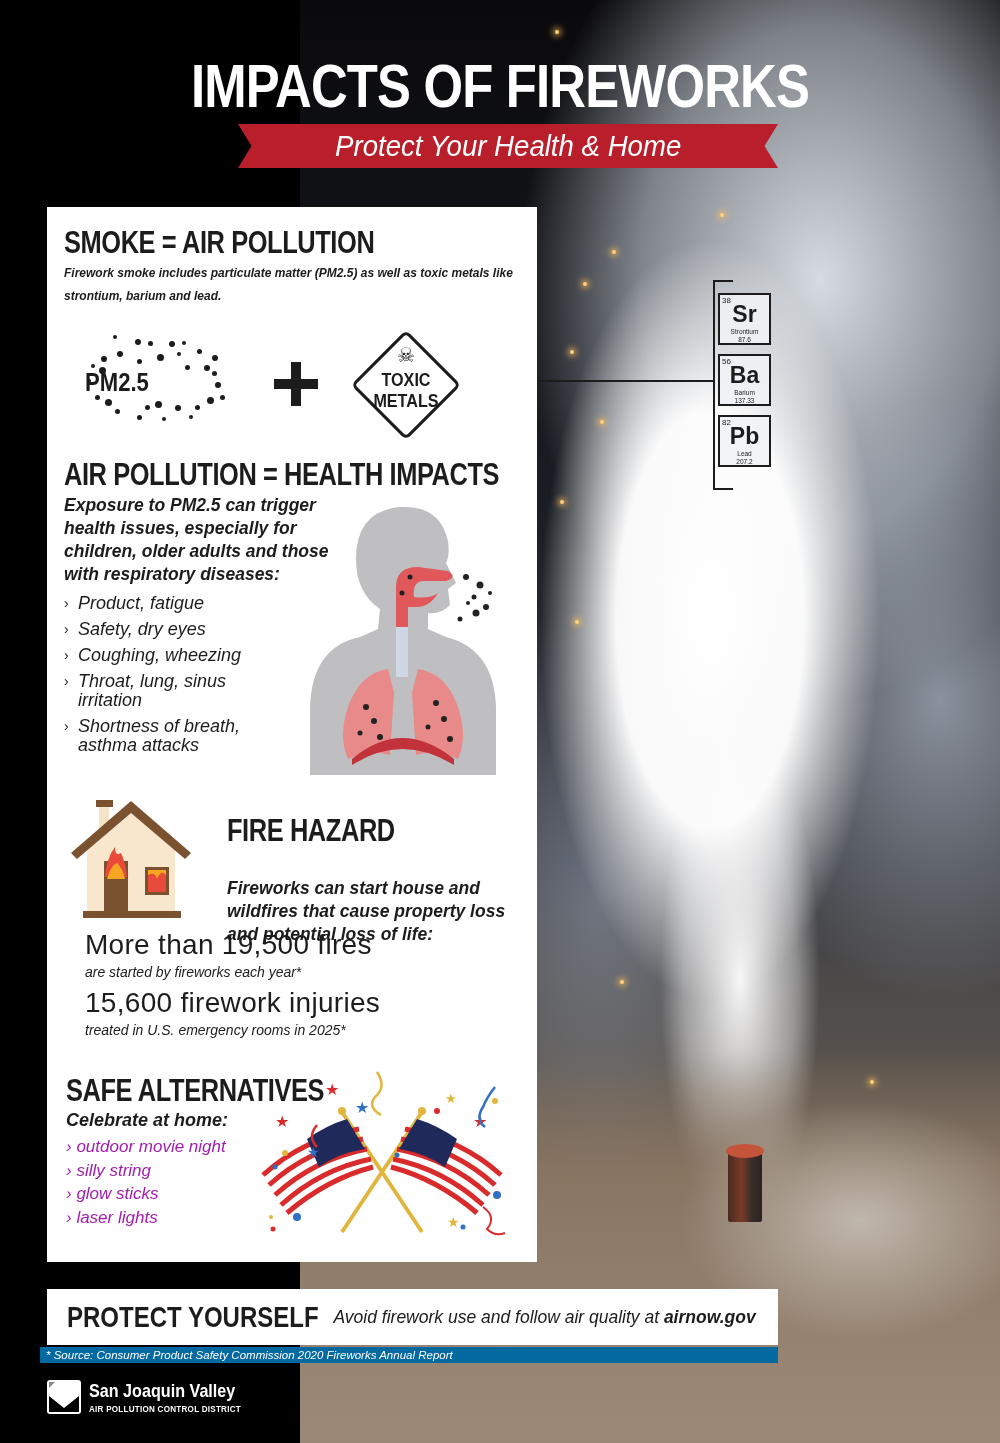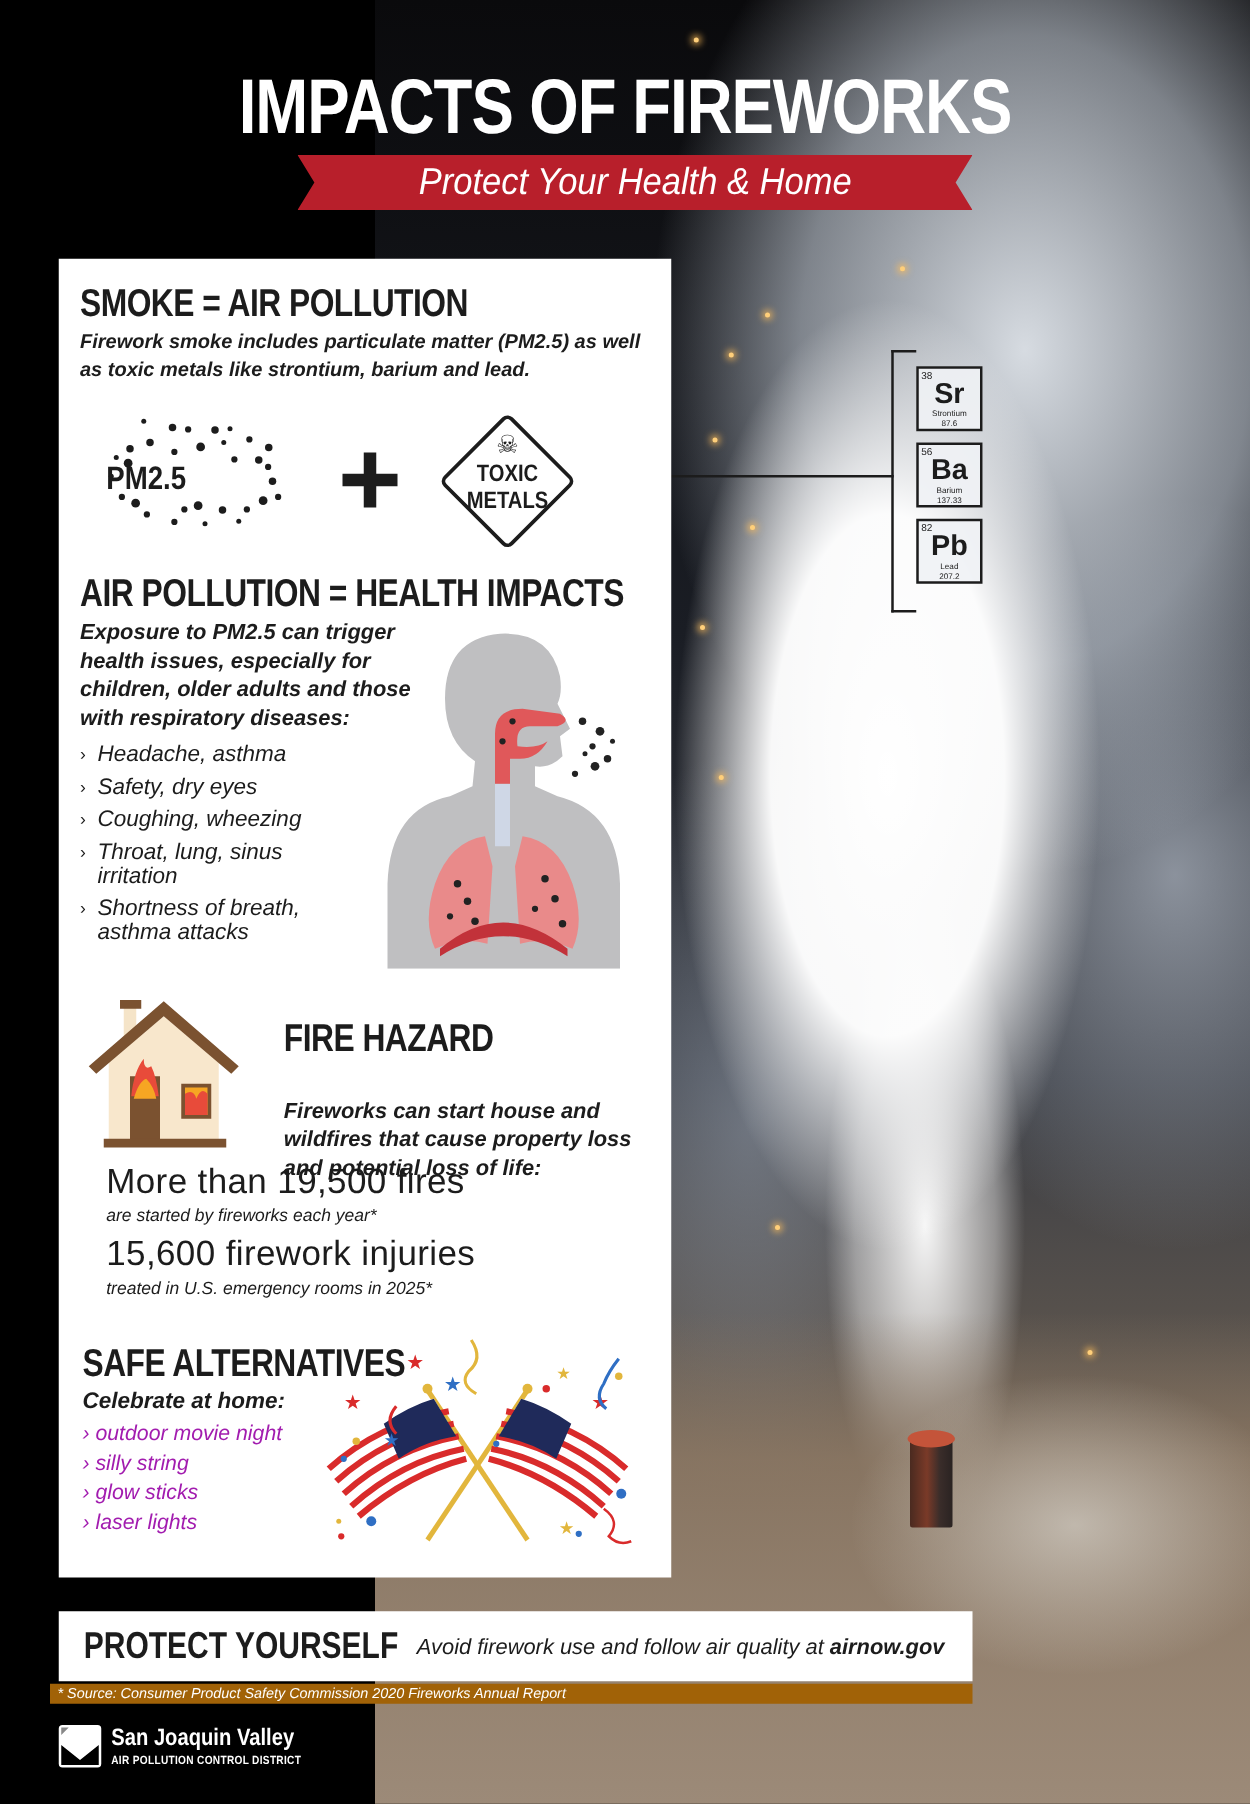--- a/index.html
+++ b/index.html
@@ -33,40 +33,40 @@
     font-family:"Liberation Sans", sans-serif; font-weight:700; font-size:62px; color:#fff;
     letter-spacing:-1px; transform:scaleX(0.82); transform-origin:center; }
   .banner { position:absolute; left:238px; top:124px; width:540px; height:44px; background:#b81f2b;
     clip-path:polygon(0 0,100% 0,97.5% 50%,100% 100%,0 100%,2.5% 50%); display:flex; align-items:center; justify-content:center; }
   .banner span { color:#fff; font-style:italic; font-size:30px; font-family:"Liberation Sans", sans-serif; transform:scaleX(0.92); }
 
   
   .panel { position:absolute; left:47px; top:207px; width:490px; height:1055px; background:#fff; }
   .h2 { font-family:"Liberation Sans", sans-serif; font-weight:700; font-size:31px; color:#1c1c1c;
     transform:scaleX(0.82); transform-origin:left center; white-space:nowrap; letter-spacing:-0.5px; }
-  .it { font-style:italic; font-size:16px; line-height:23px; color:#1c1c1c; }
+  .it { font-style:italic; font-size:12px; line-height:23px; color:#1c1c1c; }
   .itb { font-style:italic; font-weight:700; font-size:17.5px; line-height:23px; color:#1c1c1c; }
 
   .s1-h { position:absolute; left:17px; top:18px; }
   .s1-p { position:absolute; left:17px; top:55px; width:470px; font-weight:600; }
 
   .pm { position:absolute; left:40px; top:120px; width:160px; height:100px; }
   .pm-label { position:absolute; left:38px; top:160px; font-weight:700; font-size:26px; transform:scaleX(0.85); transform-origin:left; }
   .dot { position:absolute; background:#1c1c1c; border-radius:50%; }
   .plus { position:absolute; left:227px; top:155px; width:44px; height:44px; }
   .plus::before { content:""; position:absolute; left:0; top:17px; width:44px; height:10px; background:#1c1c1c; }
   .plus::after { content:""; position:absolute; left:17px; top:0; width:10px; height:44px; background:#1c1c1c; }
   .diamond { position:absolute; left:303px; top:122px; width:112px; height:112px; }
   .diamond-shape { position:absolute; left:17px; top:17px; width:78px; height:78px; border:3px solid #1c1c1c; border-radius:6px; transform:rotate(45deg); background:#fff; }
   .diamond-skull { position:absolute; left:0; top:14px; width:112px; text-align:center; font-size:20px; }
   .diamond-text { position:absolute; left:0; top:40px; width:112px; text-align:center; font-weight:700; font-size:19px; line-height:21px; transform:scaleX(0.85); }
   .connector { position:absolute; left:478px; top:380px; width:237px; height:2px; background:#1c1c1c; }
   .bracket { position:absolute; left:713px; top:280px; width:20px; height:210px; border:2px solid #1c1c1c; border-right:none; }
 
-  .elements { position:absolute; left:733px; top:293px; }
+  .elements { position:absolute; left:718px; top:293px; }
   .el { position:relative; width:53px; height:52px; border:2px solid #1c1c1c; background:rgba(240,242,245,0.9); margin-bottom:9px; font-family:"Liberation Sans", sans-serif; color:#1c1c1c; }
   .el-num { position:absolute; left:2px; top:1px; font-size:8px; }
   .el-sym { position:absolute; left:0; top:6px; width:100%; text-align:center; font-weight:700; font-size:23px; }
   .el-name { position:absolute; left:0; top:33px; width:100%; text-align:center; font-size:6.5px; }
   .el-mass { position:absolute; left:0; top:41px; width:100%; text-align:center; font-size:6.5px; }
 
   .s2-h { position:absolute; left:17px; top:250px; }
   .s2-p { position:absolute; left:17px; top:287px; width:280px; }
   .symptoms { position:absolute; left:17px; top:387px; list-style:none; }
   .symptoms li { position:relative; padding-left:14px; font-style:italic; font-size:18px; line-height:19px; margin-bottom:7px; color:#1c1c1c; }
@@ -83,21 +83,21 @@
   .s4-sub { position:absolute; left:19px; top:903px; font-style:italic; font-weight:700; font-size:18px; }
   .alts { position:absolute; left:19px; top:928px; list-style:none; }
   .alts li { font-style:italic; font-size:17px; line-height:23.5px; color:#a21caf; }
   .flags { position:absolute; left:200px; top:860px; width:270px; height:180px; }
 
   
   .protect-bar { position:absolute; left:47px; top:1289px; width:731px; height:56px; background:#fff; display:flex; align-items:center; padding-left:20px; }
   .protect-h { font-weight:700; font-size:30px; transform:scaleX(0.8); transform-origin:left center; white-space:nowrap; margin-right:-48px; color:#1c1c1c; }
   .protect-text { font-style:italic; font-size:17.5px; color:#1c1c1c; white-space:nowrap; }
   .protect-text b { font-weight:700; }
-  .source-bar { position:absolute; left:40px; top:1347px; width:738px; height:16px; background:#a16207; color:#fff; font-style:italic; font-size:11.5px; line-height:16px; padding-left:6px; }
+  .source-bar { position:absolute; left:40px; top:1347px; width:738px; height:16px; background:#0369a1; color:#fff; font-style:italic; font-size:11.5px; line-height:16px; padding-left:6px; }
   .logo { position:absolute; left:47px; top:1380px; display:flex; align-items:center; }
   .logo-mark { width:34px; height:34px; background:#fff; border-radius:3px; position:relative; overflow:hidden; }
   .logo-text { margin-left:8px; color:#fff; }
   .logo-name { font-weight:700; font-size:19px; transform:scaleX(0.85); transform-origin:left; white-space:nowrap; }
   .logo-sub { font-weight:700; font-size:9.5px; letter-spacing:0.3px; transform:scaleX(0.85); transform-origin:left; white-space:nowrap; margin-top:1px; }
 </style>
 </head>
 <body>
 
 <div class="bg">
@@ -190,21 +190,21 @@
     <div class="diamond-skull">☠</div>
     <div class="diamond-text">
       <div>TOXIC</div>
       <div>METALS</div>
     </div>
   </div>
 
   <div class="h2 s2-h">AIR POLLUTION = HEALTH IMPACTS</div>
   <div class="itb s2-p">Exposure to PM2.5 can trigger health issues, especially for children, older adults and those with respiratory diseases:</div>
   <ul class="symptoms">
-    <li><span class="chev">›</span><span>Headache, asthma</span></li>
+    <li><span class="chev">›</span><span>Product, fatigue</span></li>
     <li><span class="chev">›</span><span>Safety, dry eyes</span></li>
     <li><span class="chev">›</span><span>Coughing, wheezing</span></li>
     <li style="width:170px"><span class="chev">›</span><span>Throat, lung, sinus irritation</span></li>
     <li style="width:190px"><span class="chev">›</span><span>Shortness of breath, asthma attacks</span></li>
   </ul>
 
   <svg class="body-fig" viewBox="0 0 220 278">
     <path d="M20 278 L20 210 Q22 150 70 140 L88 132 L90 112 Q66 96 66 62 Q66 14 110 10 Q150 8 158 44 Q160 58 156 66 L166 86 L158 92 L160 108 Q150 118 138 116 L138 132 L156 140 Q204 152 206 210 L206 278 Z" fill="#bfbfc1"></path>
     <path d="M98 172 Q70 176 58 210 Q48 240 58 262 Q80 252 100 258 L104 196 Z" fill="#e98a8a"></path>
     <path d="M128 172 Q156 176 168 210 Q178 240 168 262 Q146 252 126 258 L122 196 Z" fill="#e98a8a"></path>

